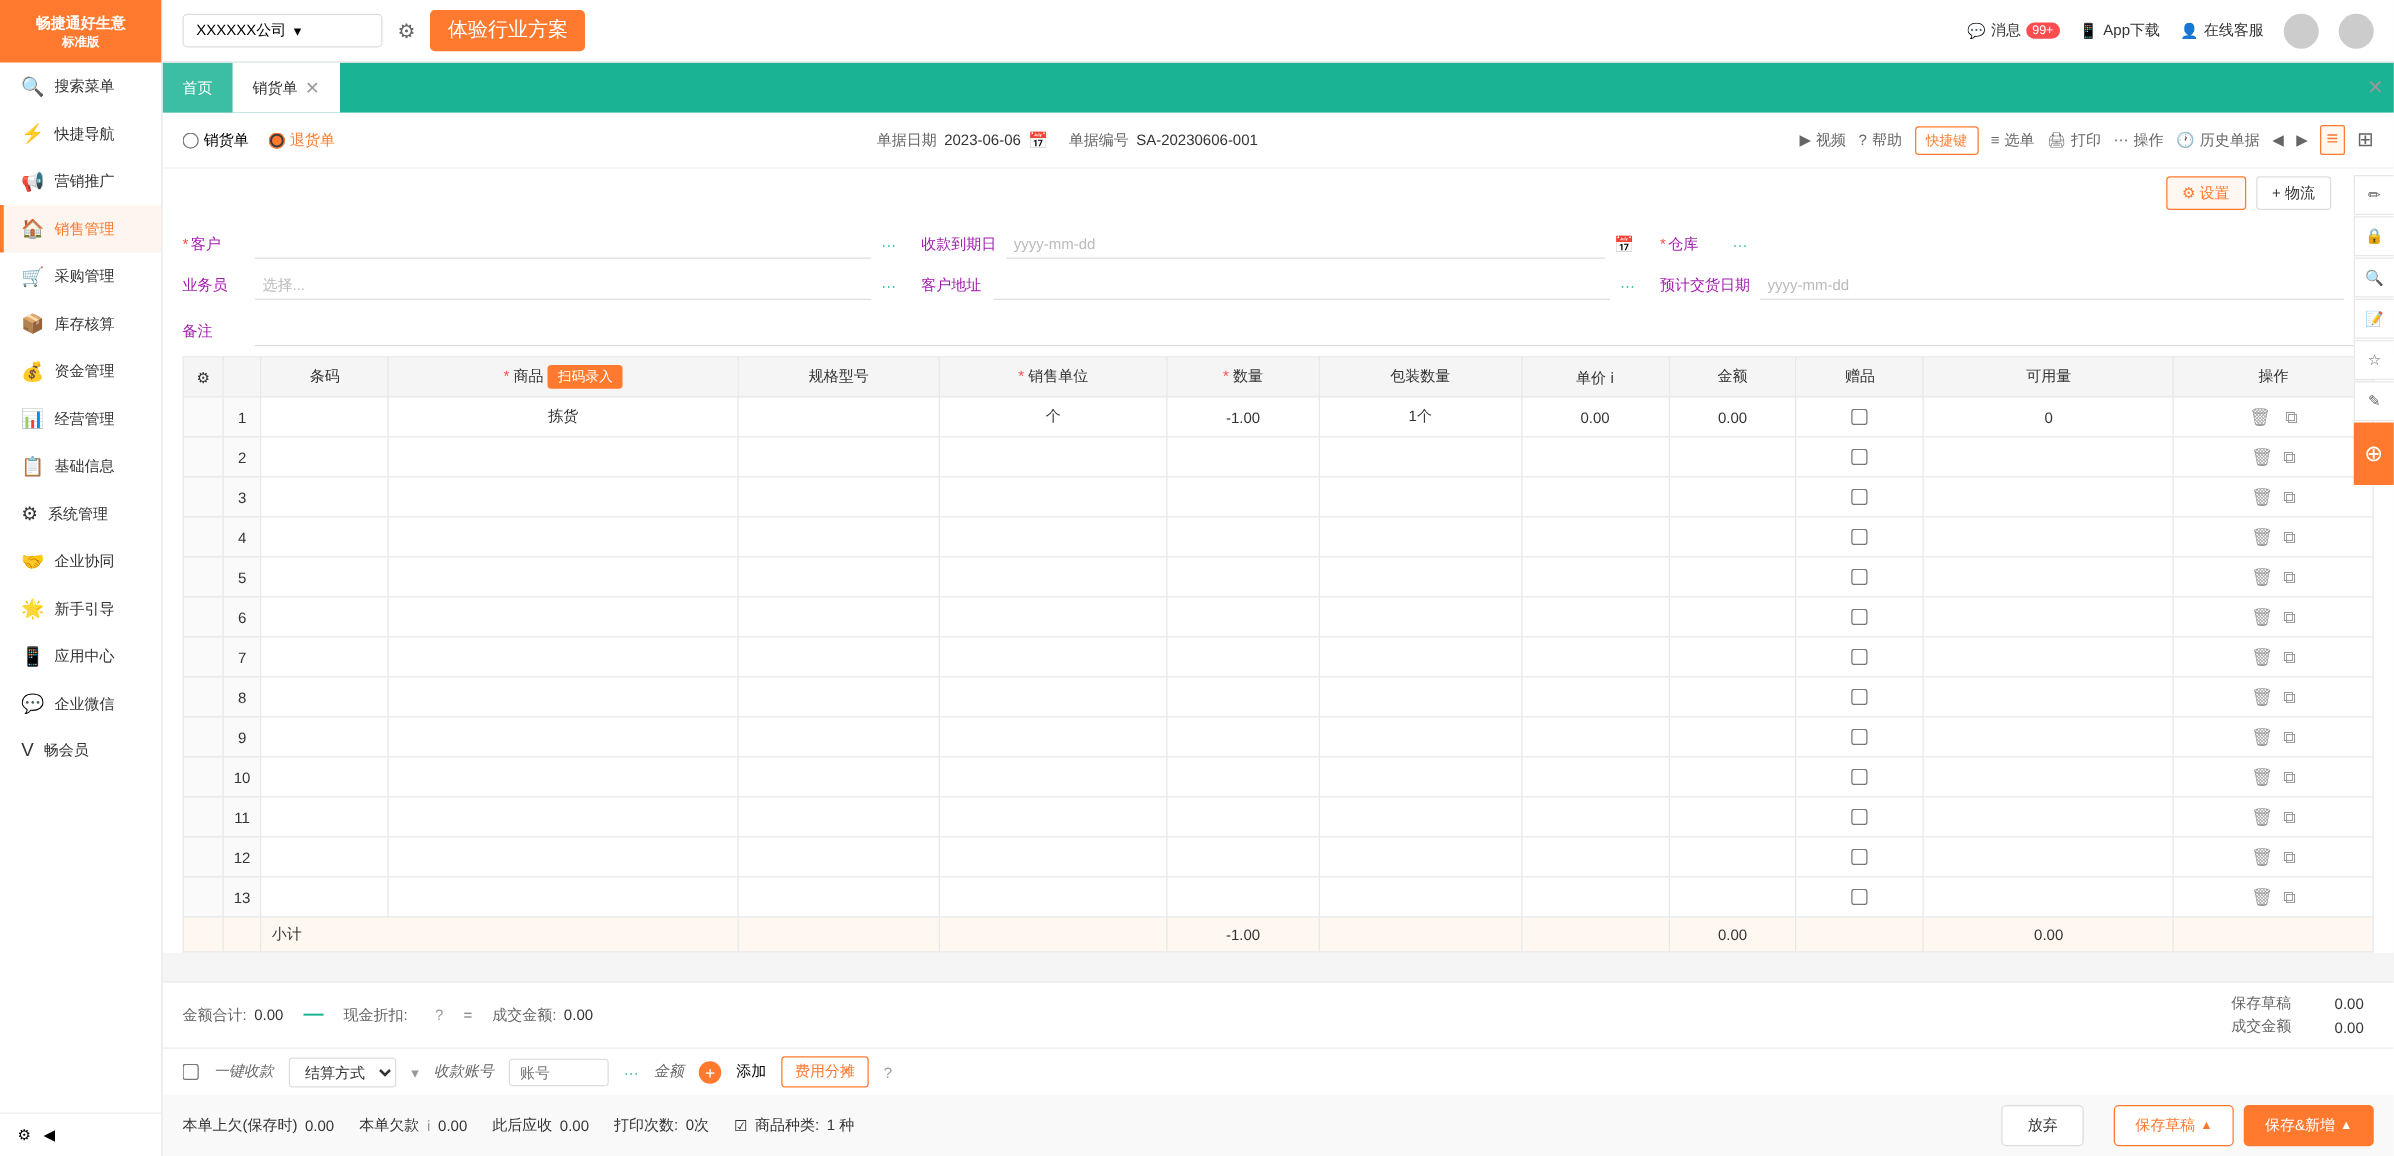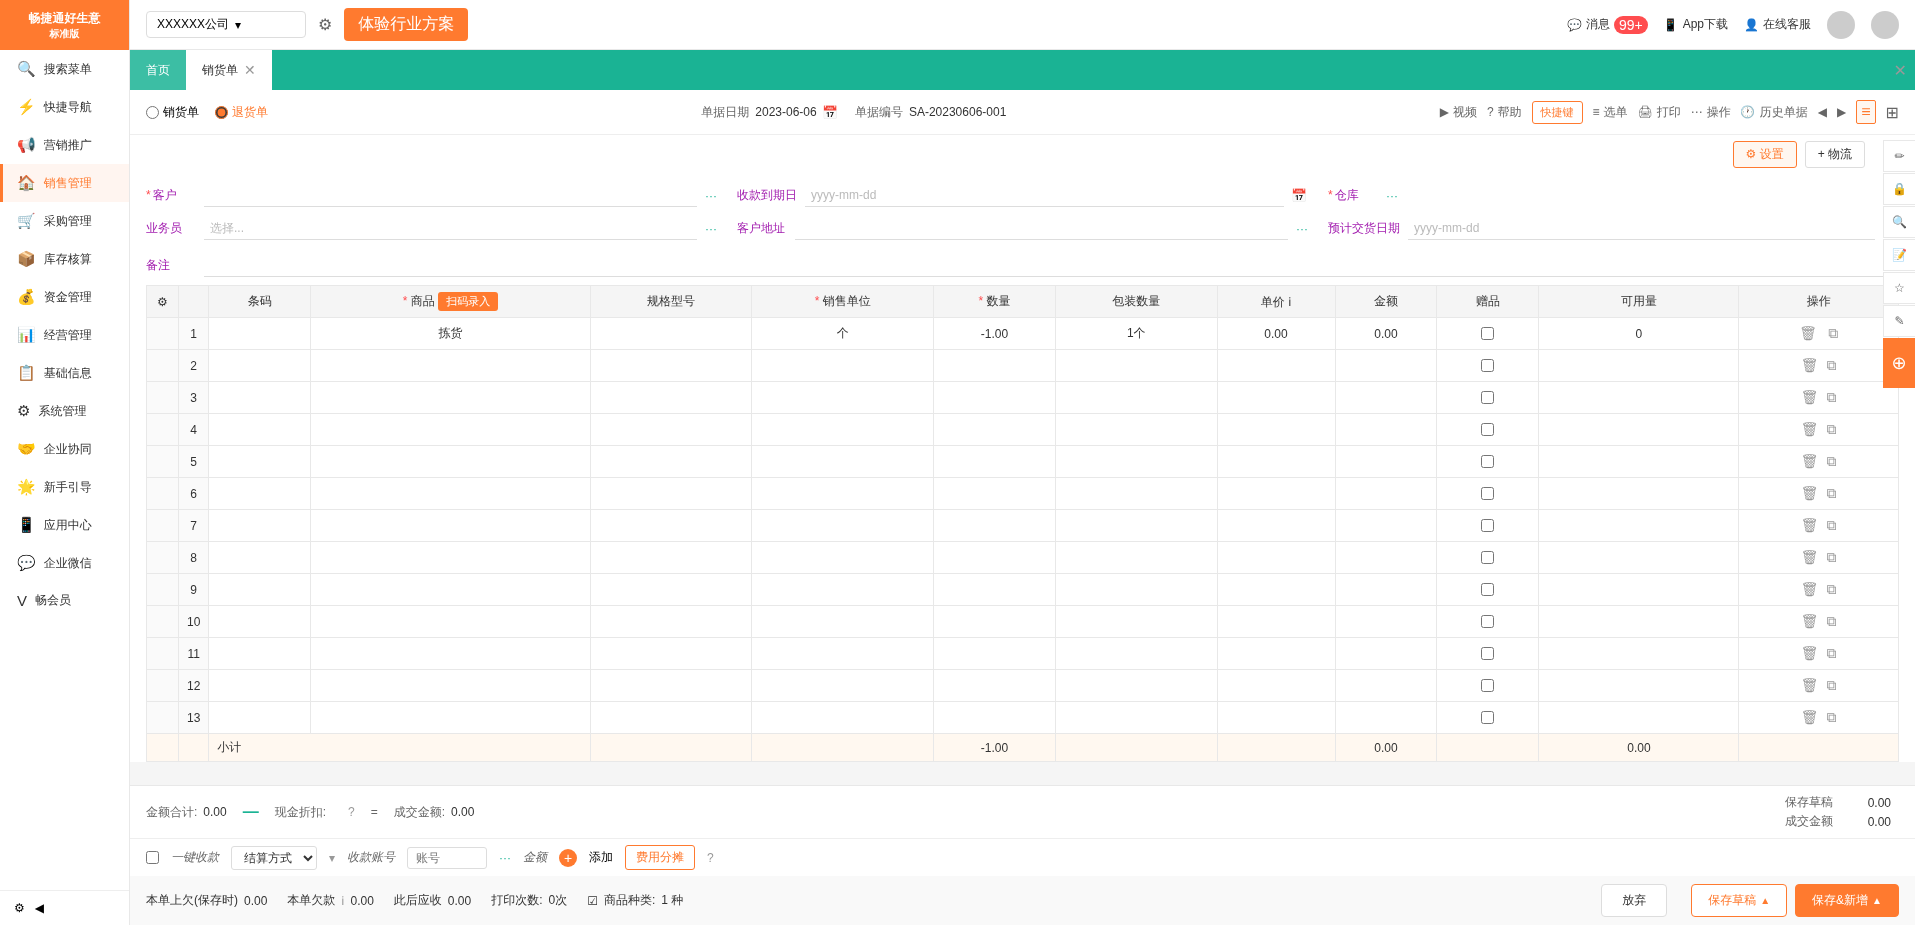--- a/index.html
+++ b/index.html
@@ -37,21 +37,21 @@
       display: flex; align-items: center; gap: 6px; border: 1px solid #ddd;
       border-radius: 4px; padding: 4px 10px; cursor: pointer; min-width: 160px;
     }
     .settings-icon { cursor: pointer; color: #666; font-size: 16px; }
     .trial-btn {
       background: #ff7a2f; color: #fff; border: none; border-radius: 4px;
       padding: 6px 14px; cursor: pointer; font-size: 16px;
     }
     .header-right { margin-left: auto; display: flex; align-items: center; gap: 16px; }
     .header-right-item { display: flex; align-items: center; gap: 4px; cursor: pointer; color: #333; }
-    .badge { background: #ff4d4f; color: #fff; border-radius: 10px; padding: 1px 5px; font-size: 14px; }
+    .badge { background: #ff4d4f; color: #fff; border-radius: 10px; padding: 1px 5px; font-size: 10px; }
     .avatar { width: 28px; height: 28px; background: #ccc; border-radius: 50%; }
 
     
     .tab-bar {
       position: fixed; left: 130px; top: 50px; right: 0; height: 40px;
       background: #1ab394; display: flex; align-items: center; z-index: 98;
     }
     .tab-item {
       padding: 0 16px; height: 100%; display: flex; align-items: center;
       color: rgba(255,255,255,0.85); cursor: pointer; font-size: 13px; gap: 6px;

